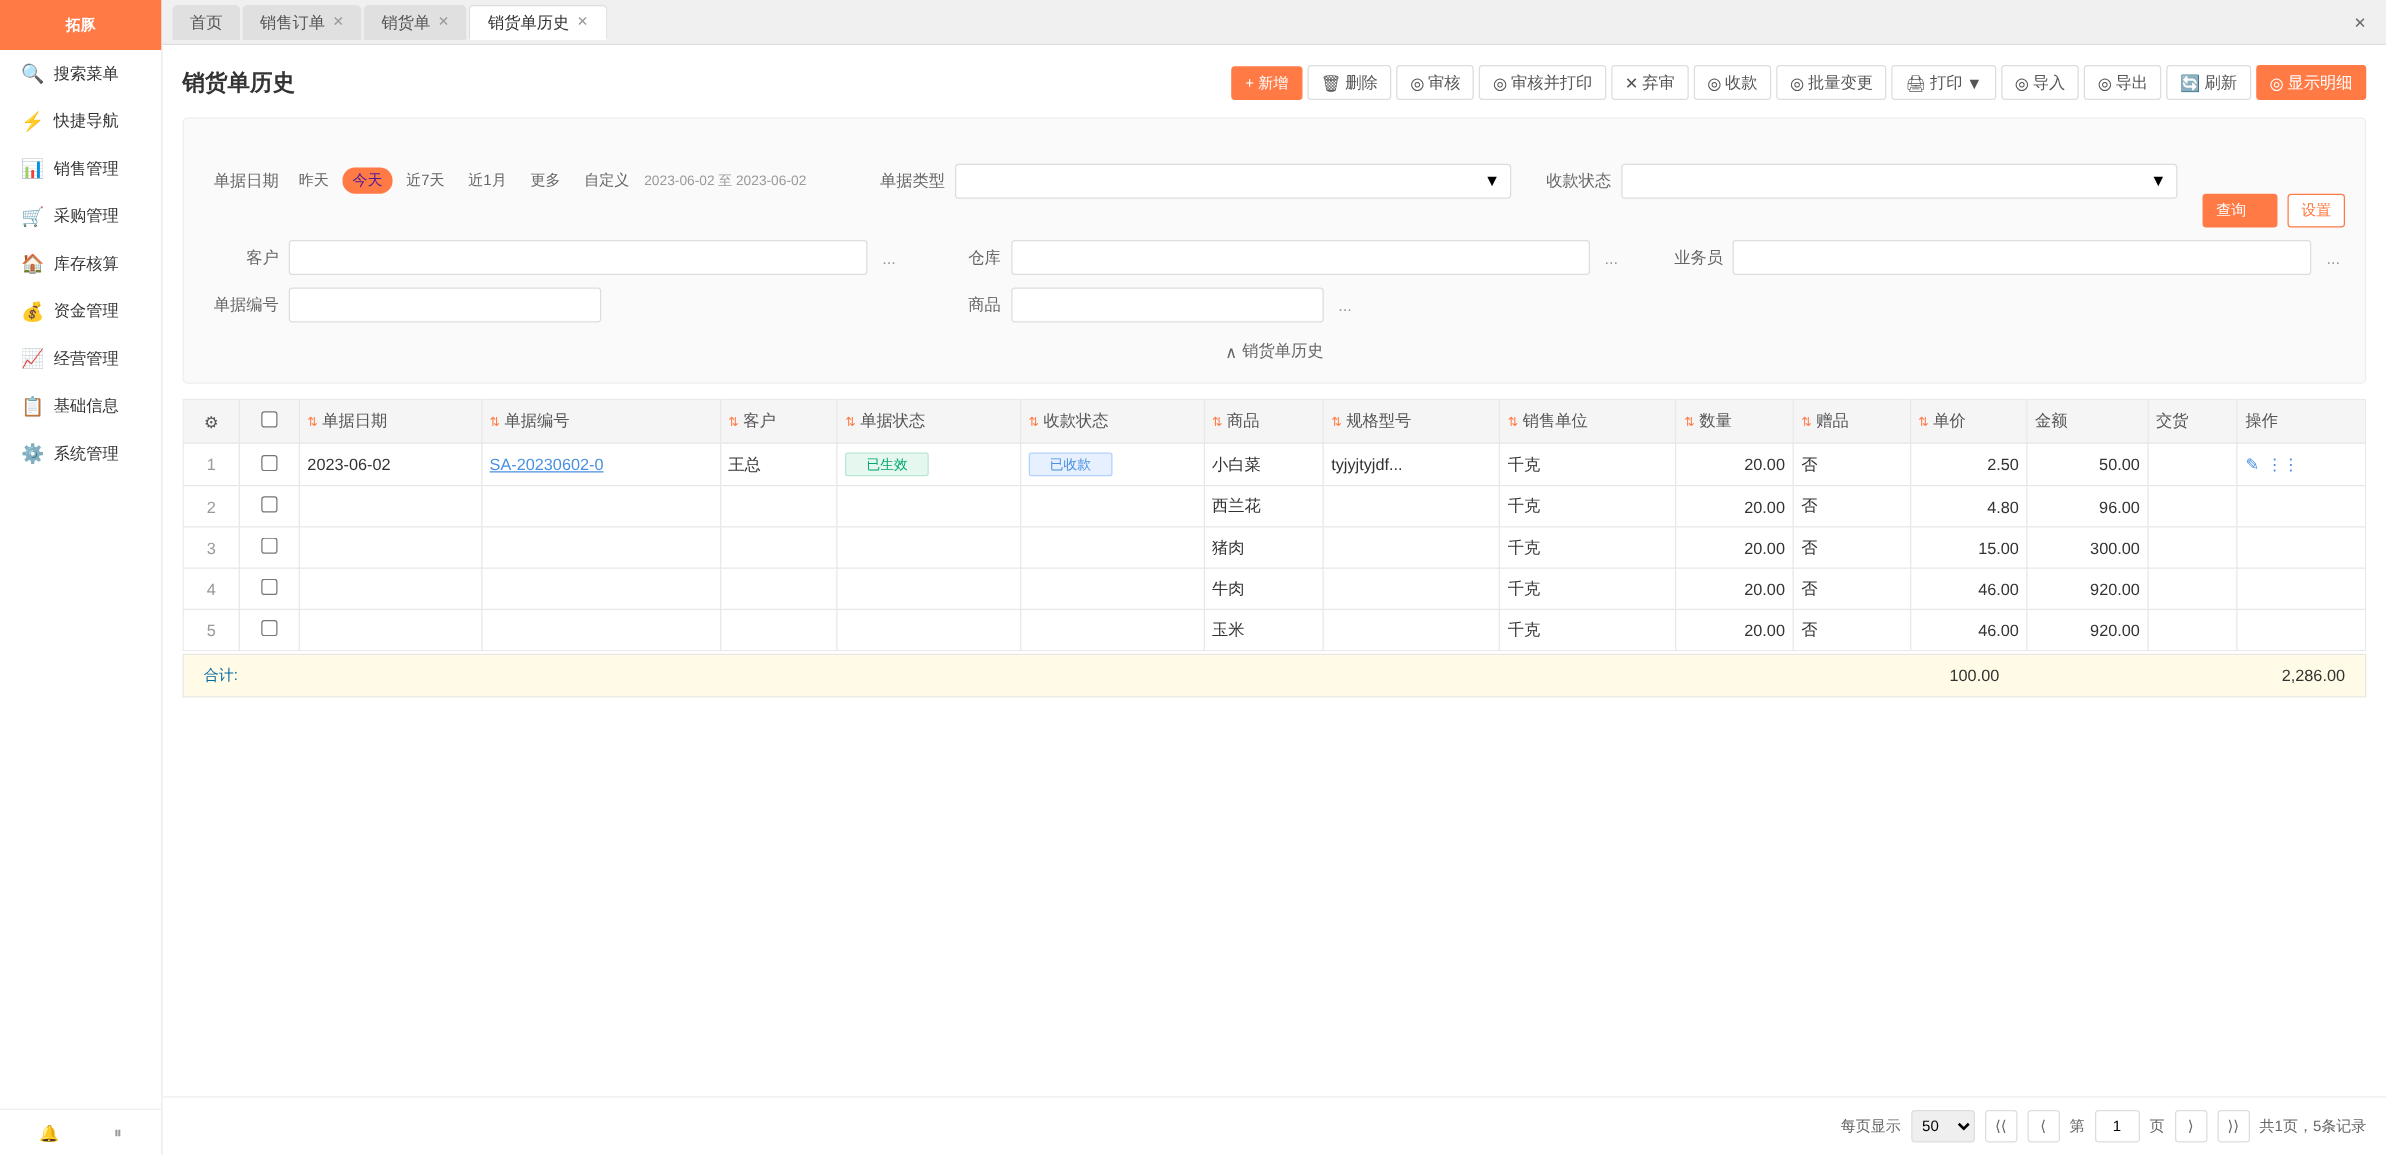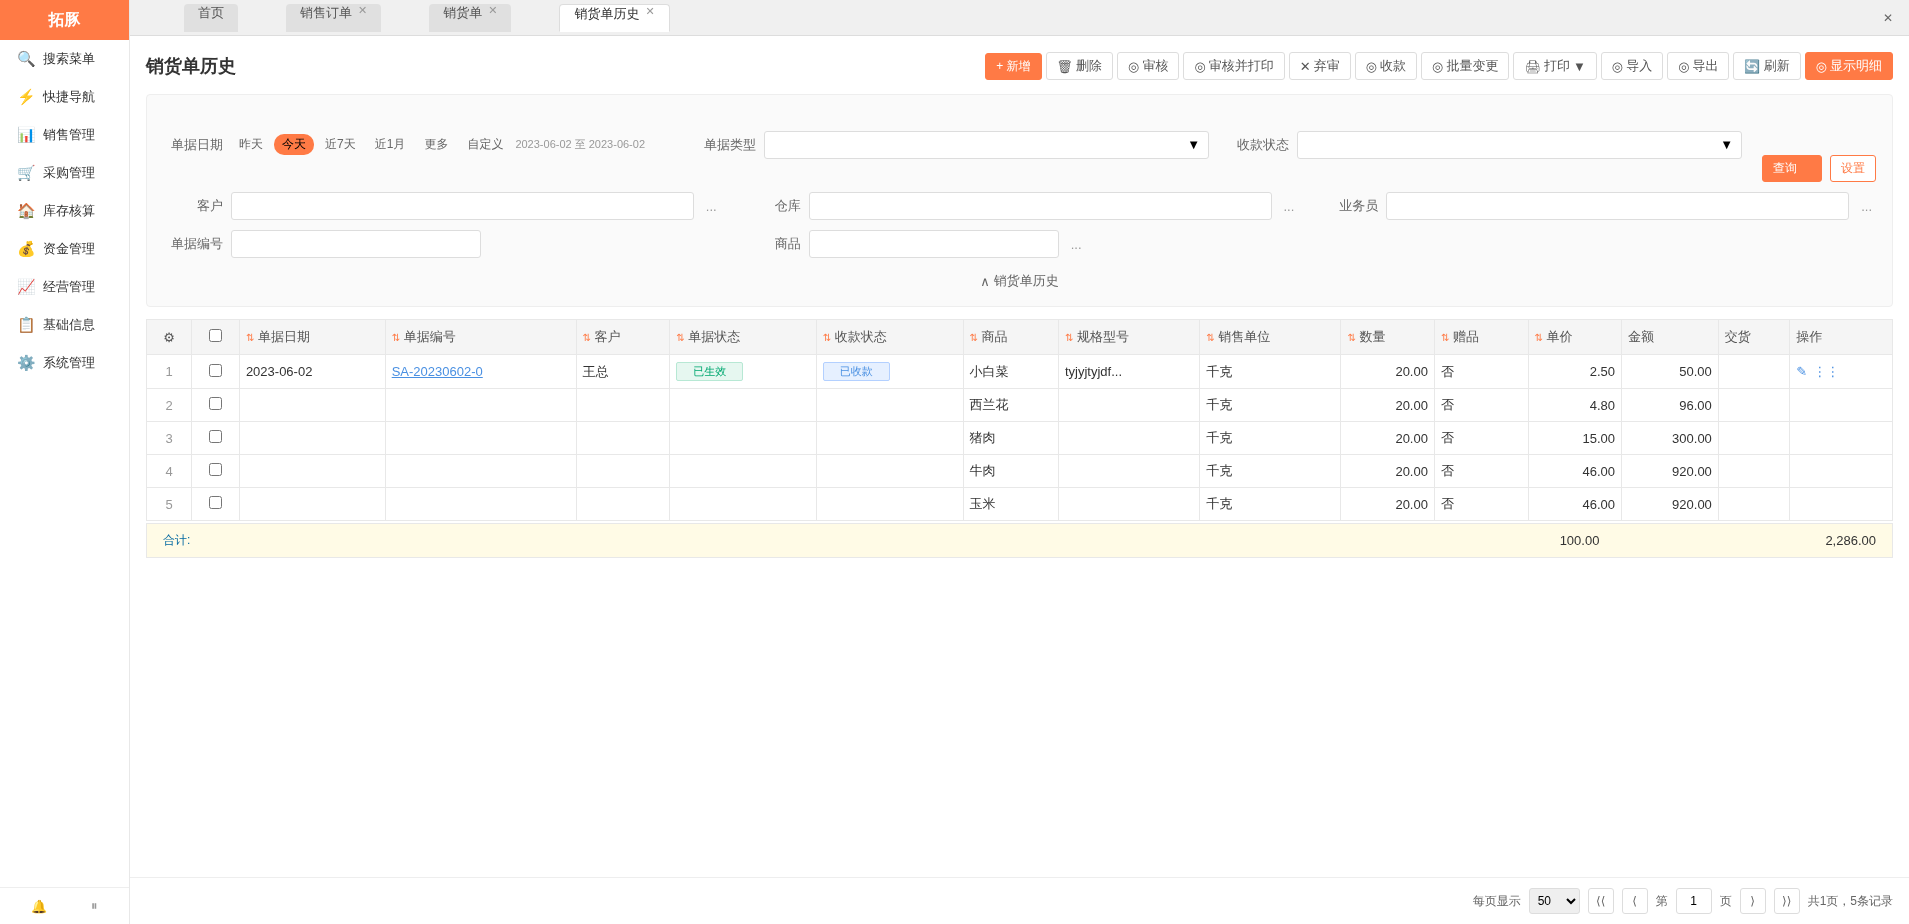--- a/index.html
+++ b/index.html
@@ -14,21 +14,21 @@
       flex-direction: column;
       flex-shrink: 0;
     }
     .sidebar-logo {
       height: 40px;
       background: #ff7a45;
       display: flex;
       align-items: center;
       justify-content: center;
       color: #fff;
-      font-size: 16px;
+      font-size: 12px;
       font-weight: bold;
     }
     .sidebar-item {
       display: flex;
       align-items: center;
       padding: 10px 14px;
       cursor: pointer;
       color: #333;
       gap: 8px;
       border-left: 3px solid transparent;
@@ -57,29 +57,29 @@
       align-items: center;
       background: #f0f0f0;
       border-bottom: 1px solid #ddd;
       height: 36px;
       padding: 0 8px;
       gap: 2px;
       flex-shrink: 0;
     }
     .tab {
       display: flex;
+      align-items: center;
       padding: 0 14px;
       height: 28px;
       background: #e0e0e0;
       border-radius: 4px 4px 0 0;
       cursor: pointer;
       color: #555;
       gap: 6px;
       font-size: 12px;
-      margin-left: 46px;
     }
     .tab.active {
       background: #fff;
       color: #333;
       border: 1px solid #ddd;
       border-bottom: 1px solid #fff;
     }
     .tab .close { color: #999; font-size: 11px; }
     .tab-spacer { flex: 1; }
     .tab-close-all { color: #666; cursor: pointer; font-size: 12px; padding: 0 8px; }
@@ -185,21 +185,21 @@
       display: flex;
       gap: 3px;
     }
     .chip {
       padding: 2px 8px;
       border-radius: 3px;
       cursor: pointer;
       font-size: 12px;
       color: #666;
     }
-    .chip.active { background: #ff7a45; color: #000000; border-radius: 10px; }
+    .chip.active { background: #ff7a45; color: #4c1d95; border-radius: 10px; }
     .date-range {
       font-size: 11px;
       color: #999;
     }
     .collapse-btn {
       text-align: center;
       padding: 4px;
       color: #666;
       cursor: pointer;
       font-size: 12px;

